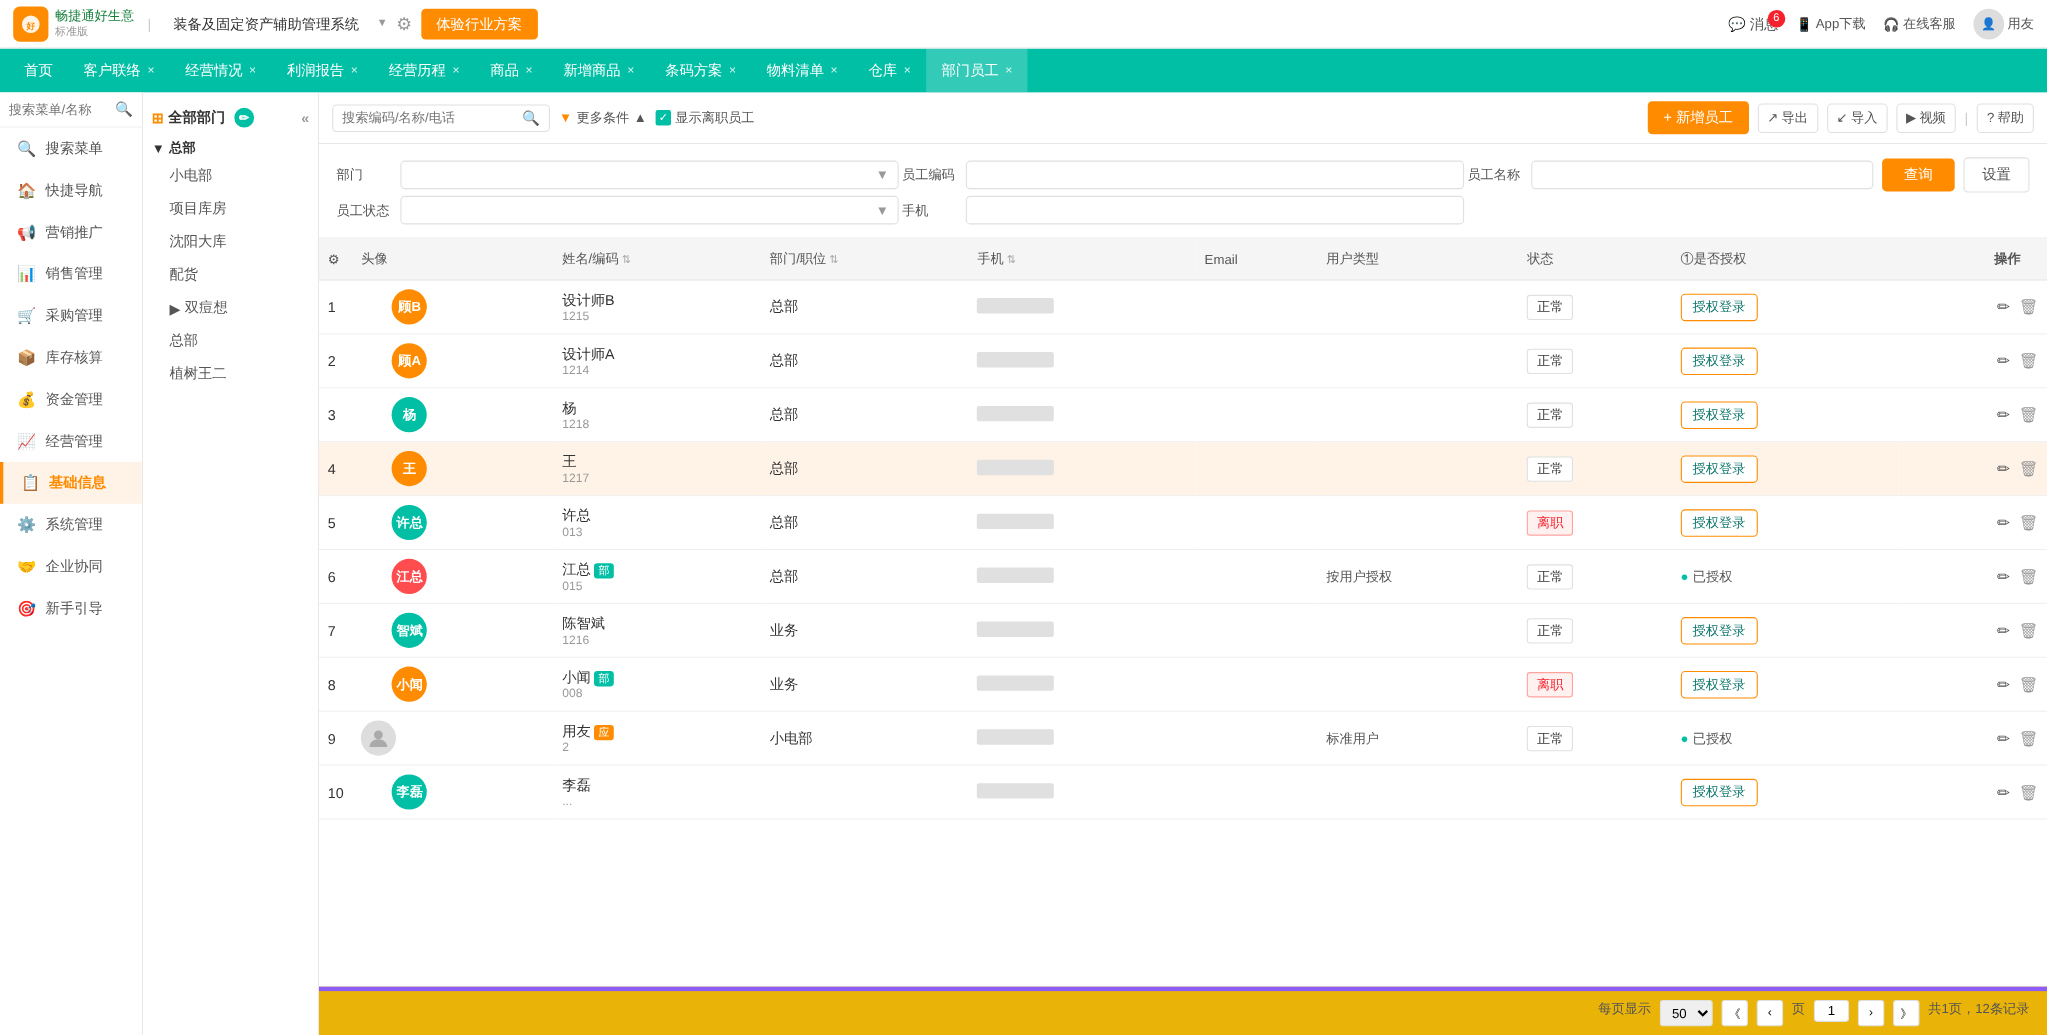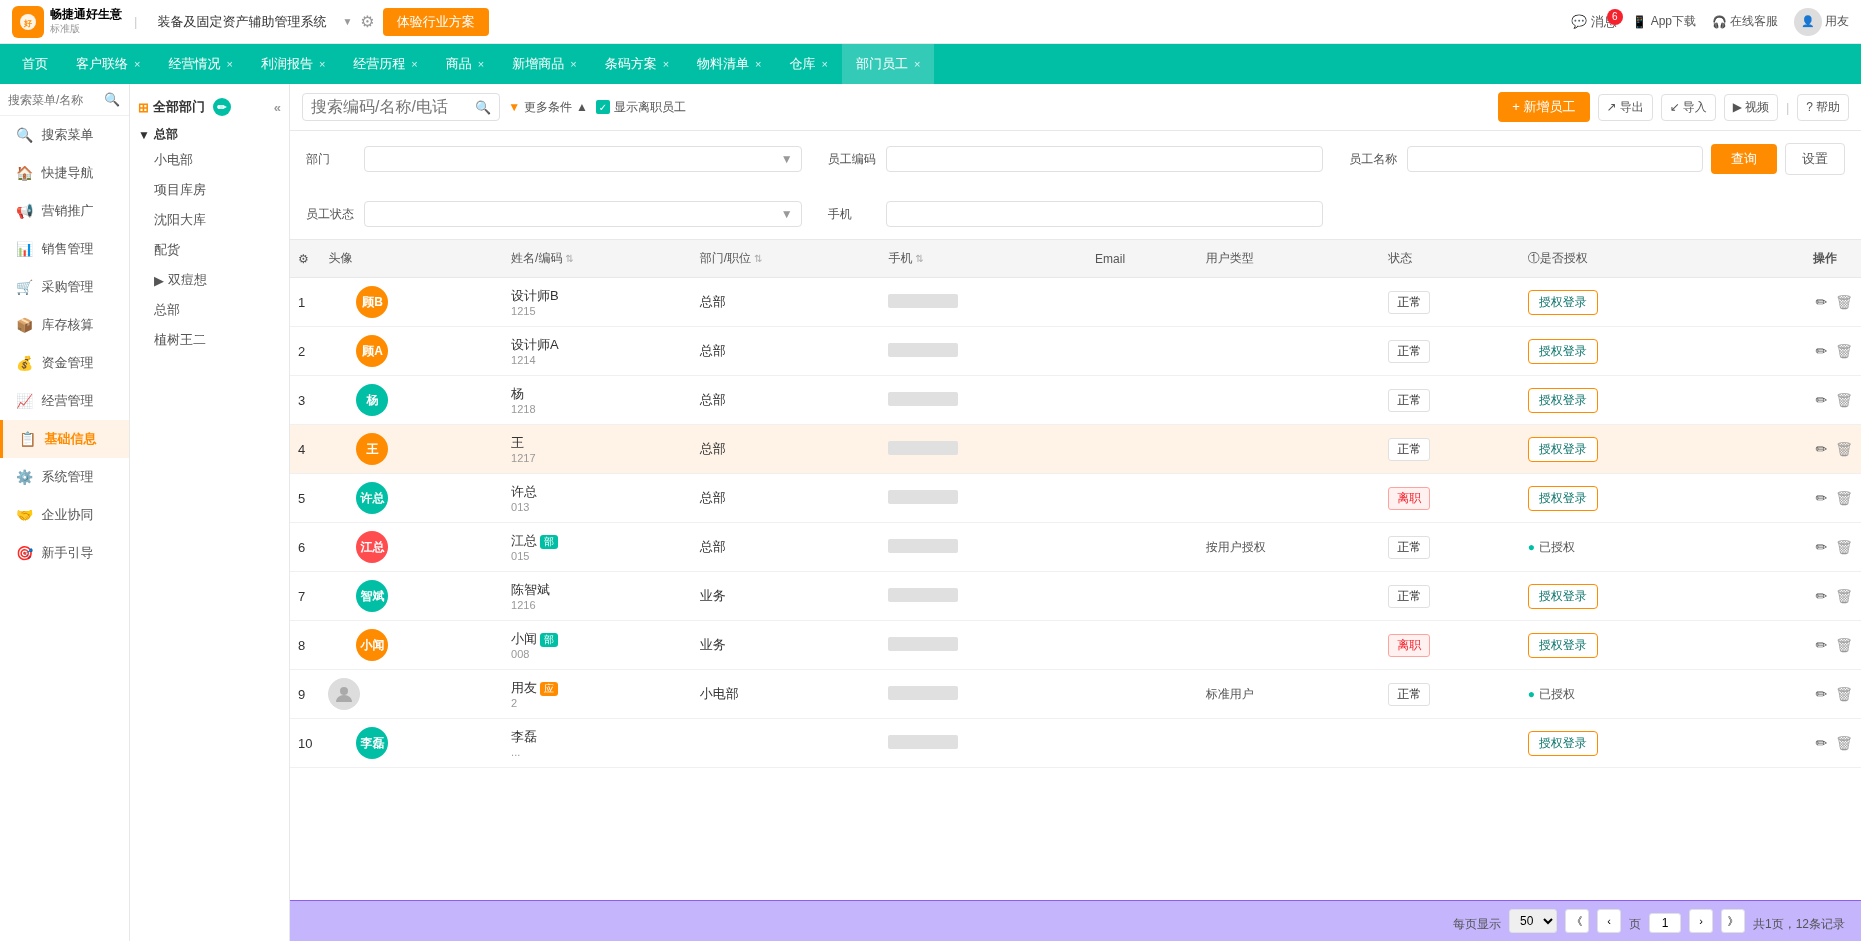--- a/index.html
+++ b/index.html
@@ -8,21 +8,21 @@
     
     .top-bar {
       display: flex; align-items: center; justify-content: space-between;
       background: #fff; height: 44px; padding: 0 12px;
       border-bottom: 1px solid #e8e8e8; position: relative; z-index: 100;
     }
     .top-bar-left { display: flex; align-items: center; gap: 8px; }
     .logo-area { display: flex; align-items: center; gap: 6px; }
     .logo-icon { width: 32px; height: 32px; background: #ff8c00; border-radius: 6px; display: flex; align-items: center; justify-content: center; }
     .logo-icon svg { width: 20px; height: 20px; fill: white; }
-    .logo-text { font-size: 12px; color: #000000; font-weight: bold; line-height: 1.2; text-align: center; }
+    .logo-text { font-size: 12px; color: #15803d; font-weight: normal; line-height: 1.2; text-align: center; }
     .logo-sub { font-size: 10px; color: #999; }
     .system-title { font-size: 13px; color: #333; padding: 0 8px; }
     .arrow-icon { color: #999; font-size: 10px; }
     .gear-icon { color: #999; font-size: 16px; cursor: pointer; }
     .trial-btn { background: #ff8c00; color: white; border: none; padding: 5px 14px; border-radius: 4px; font-size: 13px; cursor: pointer; }
     .top-bar-right { display: flex; align-items: center; gap: 16px; font-size: 13px; color: #555; }
     .msg-badge { position: relative; cursor: pointer; }
     .badge-dot { position: absolute; top: -4px; right: -6px; background: #f5222d; color: white; border-radius: 8px; font-size: 10px; width: 16px; height: 16px; display: flex; align-items: center; justify-content: center; }
     .user-avatar { width: 28px; height: 28px; background: #ddd; border-radius: 50%; display: flex; align-items: center; justify-content: center; font-size: 11px; }
     
@@ -79,33 +79,33 @@
     
     
     .toolbar {
       background: white; padding: 8px 12px; border-bottom: 1px solid #e8e8e8;
       display: flex; align-items: center; gap: 8px;
     }
     .toolbar .search-box {
       display: flex; align-items: center; border: 1px solid #e0e0e0; border-radius: 4px;
       padding: 4px 8px; gap: 4px; background: white;
     }
-    .toolbar .search-box input { border: none; outline: none; font-size: 16px; width: 160px; color: #b91c1c; }
+    .toolbar .search-box input { border: none; outline: none; font-size: 12px; width: 160px; color: #b91c1c; }
     .filter-btn { display: flex; align-items: center; gap: 4px; color: #555; cursor: pointer; font-size: 12px; }
     .filter-icon { color: #ff8c00; }
     .show-resign-check { display: flex; align-items: center; gap: 4px; font-size: 12px; color: #555; cursor: pointer; }
     .checkbox-checked { width: 14px; height: 14px; background: #00bfa5; border-radius: 2px; display: flex; align-items: center; justify-content: center; }
     .toolbar-right { margin-left: auto; display: flex; align-items: center; gap: 8px; }
     .add-btn { background: #ff8c00; color: white; border: none; padding: 6px 14px; border-radius: 4px; font-size: 13px; cursor: pointer; display: flex; align-items: center; gap: 4px; }
     .icon-btn { display: flex; align-items: center; gap: 3px; color: #555; cursor: pointer; font-size: 12px; border: 1px solid #e0e0e0; padding: 4px 8px; border-radius: 4px; background: white; }
     
     
     .filter-panel {
       background: white; padding: 12px 16px; border-bottom: 1px solid #e8e8e8;
-      display: grid; grid-template-columns: 1fr 1fr 1fr; gap: 26px; align-items: center;
+      display: grid; grid-template-columns: 1fr 1fr 1fr; gap: 3px; align-items: center;
     }
     .filter-row { display: flex; align-items: center; gap: 8px; }
     .filter-label { font-size: 12px; color: #555; white-space: nowrap; min-width: 50px; }
     .filter-select {
       flex: 1; border: 1px solid #e0e0e0; border-radius: 4px; padding: 5px 8px;
       font-size: 12px; color: #999; display: flex; align-items: center; justify-content: space-between;
       cursor: pointer; background: white; min-width: 120px;
     }
     .filter-input {
       flex: 1; border: 1px solid #e0e0e0; border-radius: 4px; padding: 5px 8px;
@@ -138,22 +138,22 @@
     .user-type { font-size: 12px; color: #555; }
     .dept-badge { display: inline-block; background: #00bfa5; color: white; font-size: 10px; padding: 0 4px; border-radius: 3px; margin-left: 3px; }
     .apply-badge { display: inline-block; background: #ff8c00; color: white; font-size: 10px; padding: 0 4px; border-radius: 3px; margin-left: 3px; }
     .action-btns { display: flex; gap: 8px; align-items: center; }
     .edit-icon { color: #555; cursor: pointer; font-size: 14px; }
     .del-icon { color: #999; cursor: pointer; font-size: 14px; }
     .phone-blur { display: inline-block; width: 70px; height: 14px; background: #e0e0e0; border-radius: 2px; }
     
     
     .pagination {
-      background: #c4b5fd; border-top: 1px solid #8b5cf6; padding: 8px 16px;
-      display: flex; align-items: flex-end; justify-content: flex-end; gap: 8px; font-size: 12px; color: #555;
+      background: #eab308; border-top: 4px solid #8b5cf6; padding: 8px 16px;
+      display: flex; align-items: flex-start; justify-content: flex-end; gap: 8px; font-size: 12px; color: #555;
     }
     .page-size-select { border: 1px solid #e0e0e0; padding: 3px 6px; border-radius: 3px; font-size: 12px; }
     .page-btn { width: 24px; height: 24px; border: 1px solid #e0e0e0; background: white; cursor: pointer; border-radius: 3px; display: flex; align-items: center; justify-content: center; font-size: 11px; }
     .page-input { width: 32px; border: 1px solid #e0e0e0; padding: 2px 4px; border-radius: 3px; text-align: center; font-size: 12px; }
     
     .settings-icon-col { width: 30px; }
     .col-sort { cursor: pointer; }
     .col-sort::after { content: ' ⇅'; font-size: 10px; color: #aaa; }
     
     .top-link { display: flex; align-items: center; gap: 3px; cursor: pointer; color: #555; font-size: 12px; }

